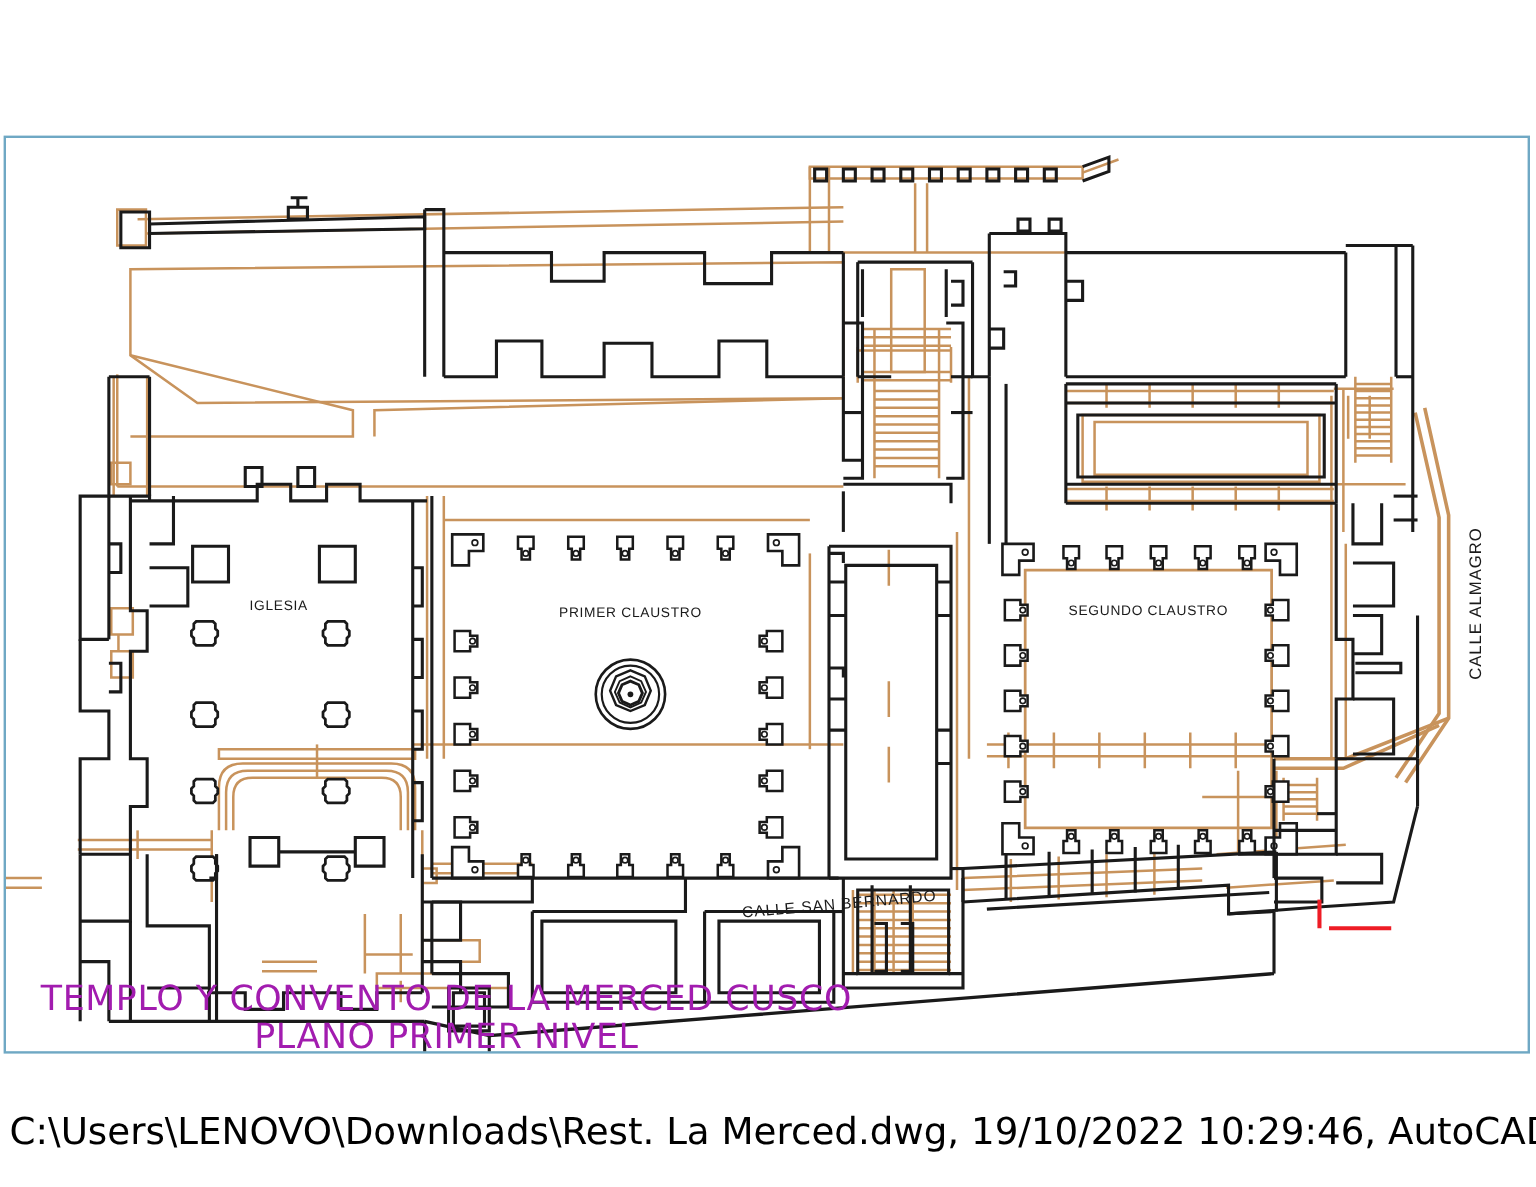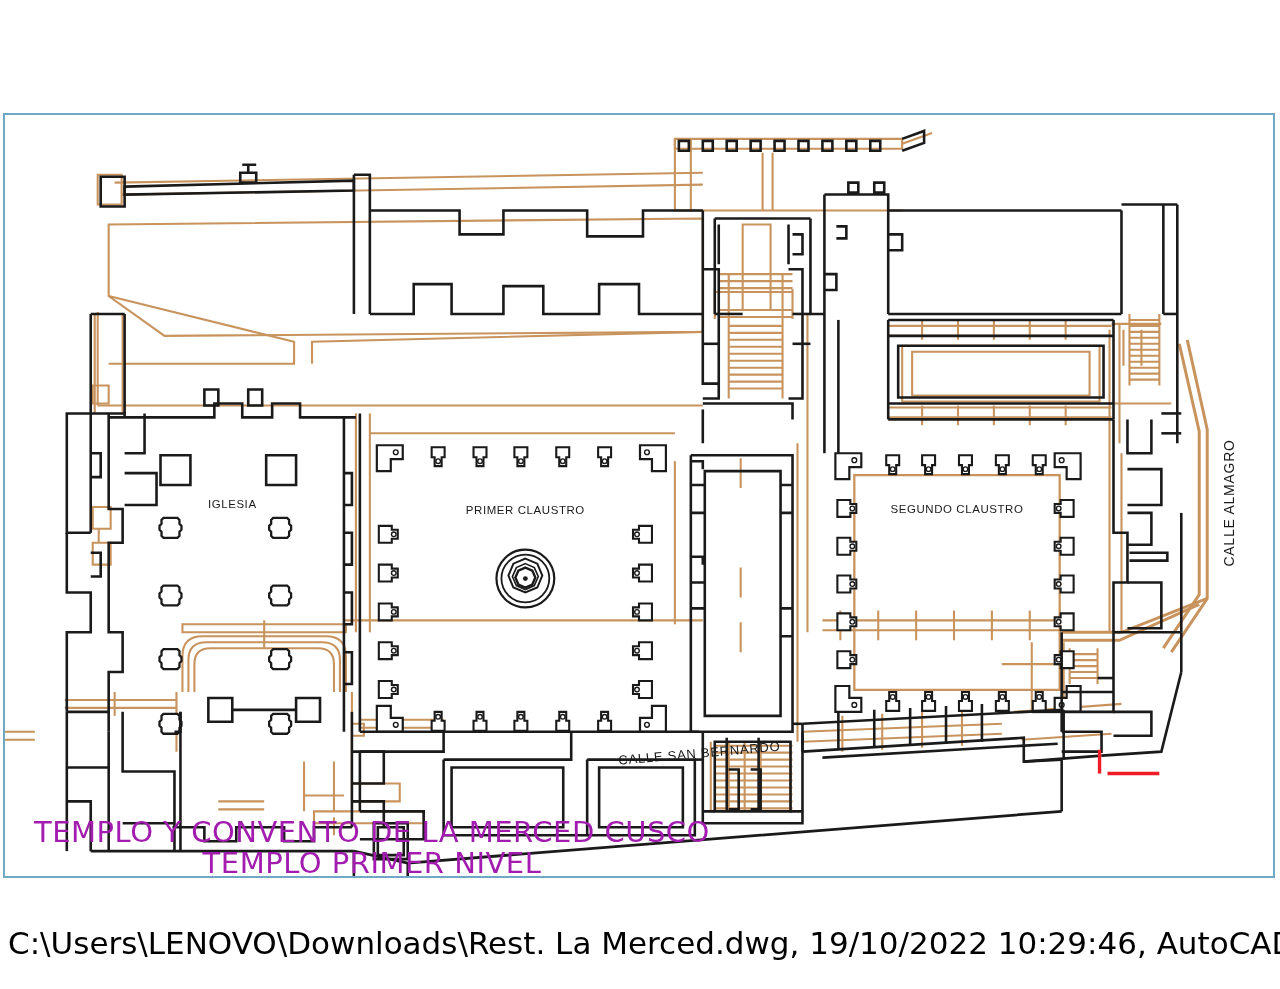--- a/index.html
+++ b/index.html
@@ -478,18 +478,18 @@
 
           <text x="1233" y="390" font-size="14" text-anchor="middle" letter-spacing="0.8" transform="rotate(-90 1233 390)">CALLE ALMAGRO</text>
         </g>
 
       </g>
     </svg>
   </div>
 
   <div id="title-block">
     <div>TEMPLO Y CONVENTO DE LA MERCED CUSCO</div>
-    <div>TEMPLO PRIMER NIVEL</div>
+    <div>PLANO PRIMER NIVEL</div>
   </div>
 
   <div id="footer-stamp">C:\Users\LENOVO\Downloads\Rest. La Merced.dwg, 19/10/2022 10:29:46, AutoCAD PD</div>
 
 </div>
 
 </body></html>

